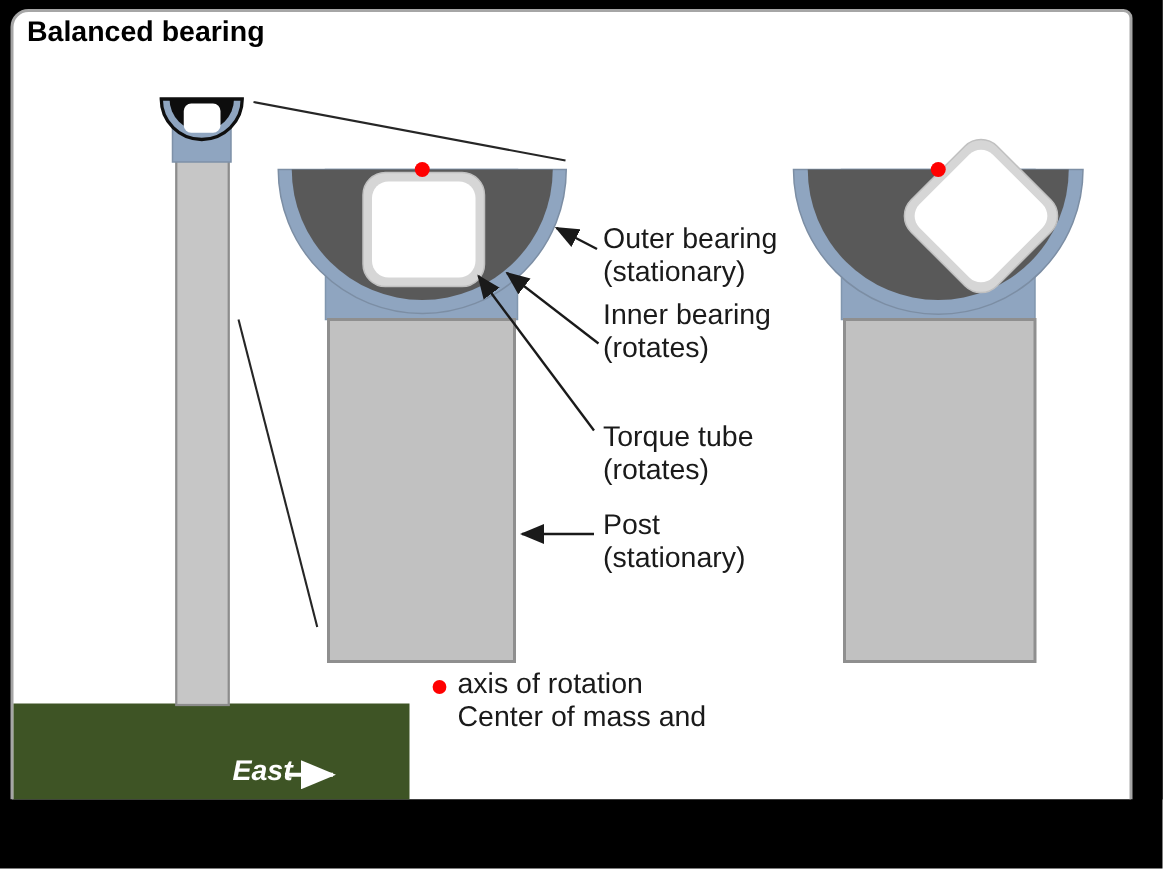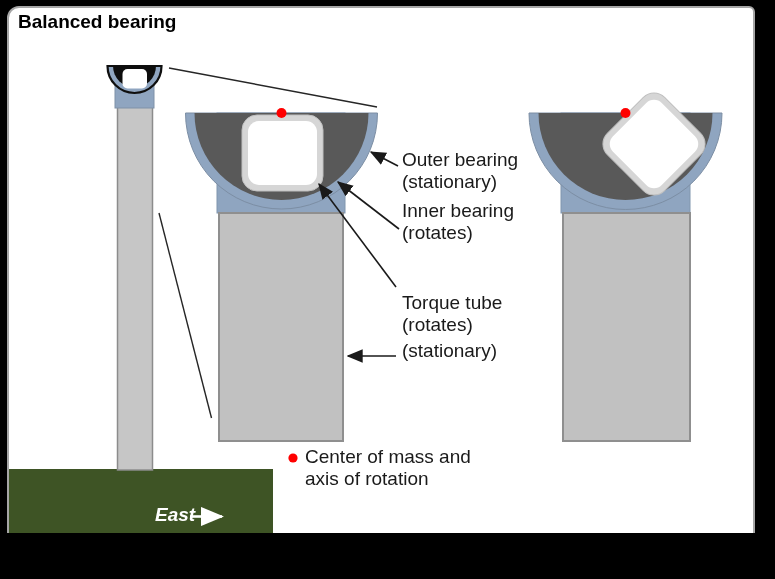--- a/index.html
+++ b/index.html
@@ -11,21 +11,21 @@
     position:absolute;left:7px;top:6px;width:748px;height:550px;
     background:#fff;border:2px solid #a6a6a6;box-sizing:border-box;
     border-radius:12px 6px 3px 3px;
   }
   #diagram-svg{position:absolute;left:0;top:0;z-index:2;}
   .txt{position:absolute;z-index:3;color:#1a1a1a;font-size:19px;line-height:22px;white-space:nowrap;}
   #page-title{left:18px;top:11px;font-size:19px;font-weight:700;color:#000;}
   .callout{left:402px;}
   #callout-outer{top:149px;}
   #callout-inner{top:200px;}
-  #callout-torque{top:292px;}
+  #callout-torque{top:281px;}
   #callout-post{top:340px;}
   #legend-text{left:305px;top:446px;}
   #east-label{left:155px;top:504px;color:#fff;font-weight:700;font-style:italic;}
   .l{display:block;}
 </style>
 </head>
 <body>
 
 <div id="canvas">
 
@@ -96,23 +96,24 @@
   </div>
   <div class="txt callout" id="callout-inner">
     <span class="l">Inner bearing</span>
     <span class="l">(rotates)</span>
   </div>
   <div class="txt callout" id="callout-torque">
     <span class="l">Torque tube</span>
     <span class="l">(rotates)</span>
   </div>
   <div class="txt callout" id="callout-post">
+    <span class="l">Post</span>
     <span class="l">(stationary)</span>
   </div>
 
   <div class="txt" id="legend-text">
+    <span class="l">axis of rotation</span>
     <span class="l">Center of mass and</span>
-    <span class="l">axis of rotation</span>
   </div>
 
   <div class="txt" id="east-label">East</div>
 
 </div>
 
 </body></html>

